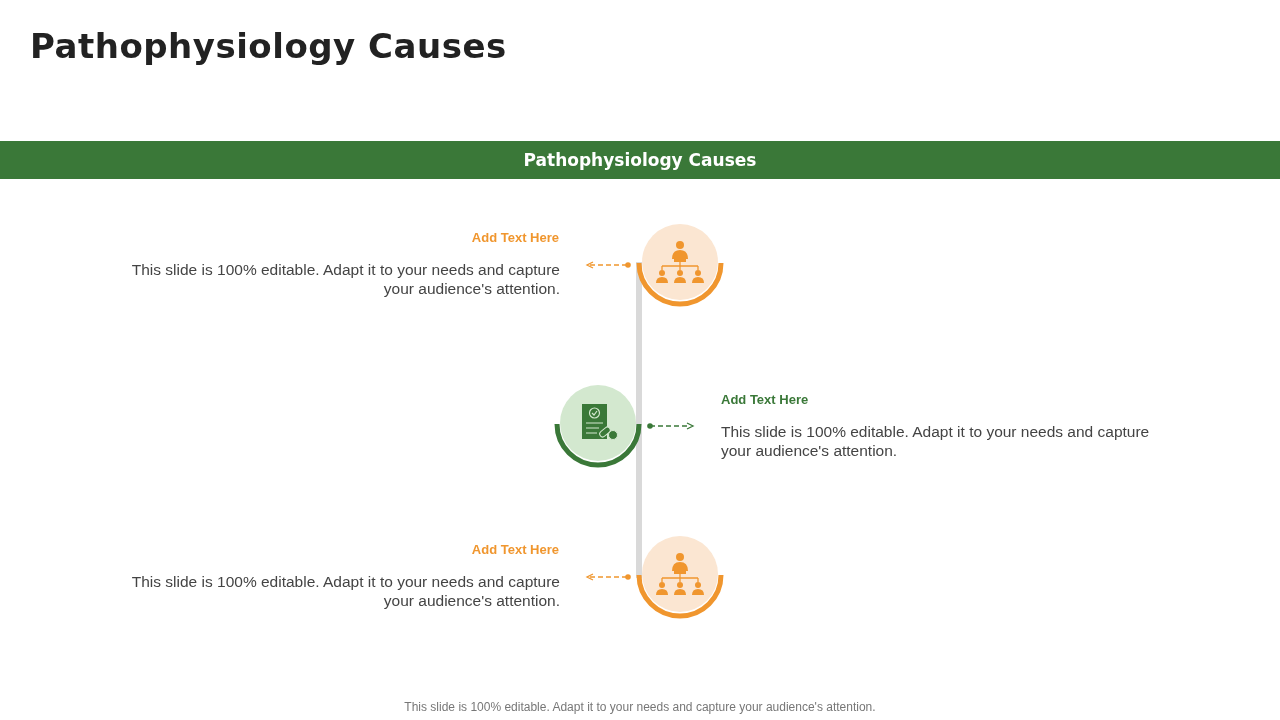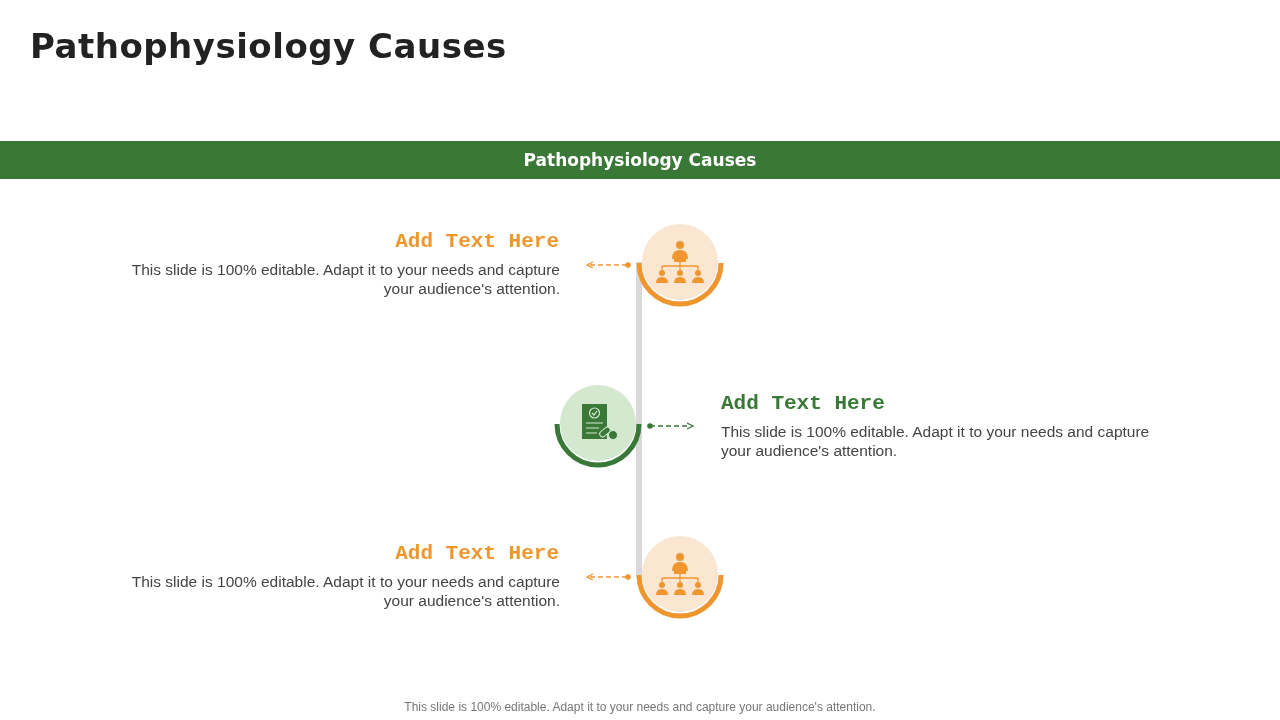--- a/index.html
+++ b/index.html
@@ -1,21 +1,21 @@
 <!DOCTYPE html>
 <html><head>
 <meta charset="utf-8">
 <style>
   * { margin:0; padding:0; box-sizing:border-box; }
   body { width:1280px; height:720px; background:#ffffff; position:relative; overflow:hidden; font-family:"Liberation Sans", sans-serif; }
   .title { position:absolute; left:30px; top:26px; font-family:"DejaVu Sans", sans-serif; font-weight:bold; font-size:34px; color:#222222; letter-spacing:0.5px; }
   .banner { position:absolute; left:0; top:141px; width:1280px; height:38px; background:#3a7838; color:#ffffff; font-family:"DejaVu Sans", sans-serif; font-weight:bold; font-size:17px; display:flex; align-items:center; justify-content:center; }
   .vline { position:absolute; left:636px; top:262px; width:6px; height:316px; background:#d9d9d9; }
   .node { position:absolute; width:90px; height:90px; }
-  .heading { position:absolute; font-family:Liberation Mono, monospace; font-weight:bold; font-size:21px; }
+  .heading { position:absolute; font-family:Liberation Sans, sans-serif; font-weight:bold; font-size:13px; }
   .desc { position:absolute; font-size:15.5px; color:#444444; line-height:19px; }
   .right { text-align:right; }
   .footer { position:absolute; left:0; width:1280px; top:700px; text-align:center; font-size:12px; color:#777777; }
 </style>
 </head>
 <body>
 
 <div class="title">Pathophysiology Causes</div>
 <div class="banner">Pathophysiology Causes</div>
 

